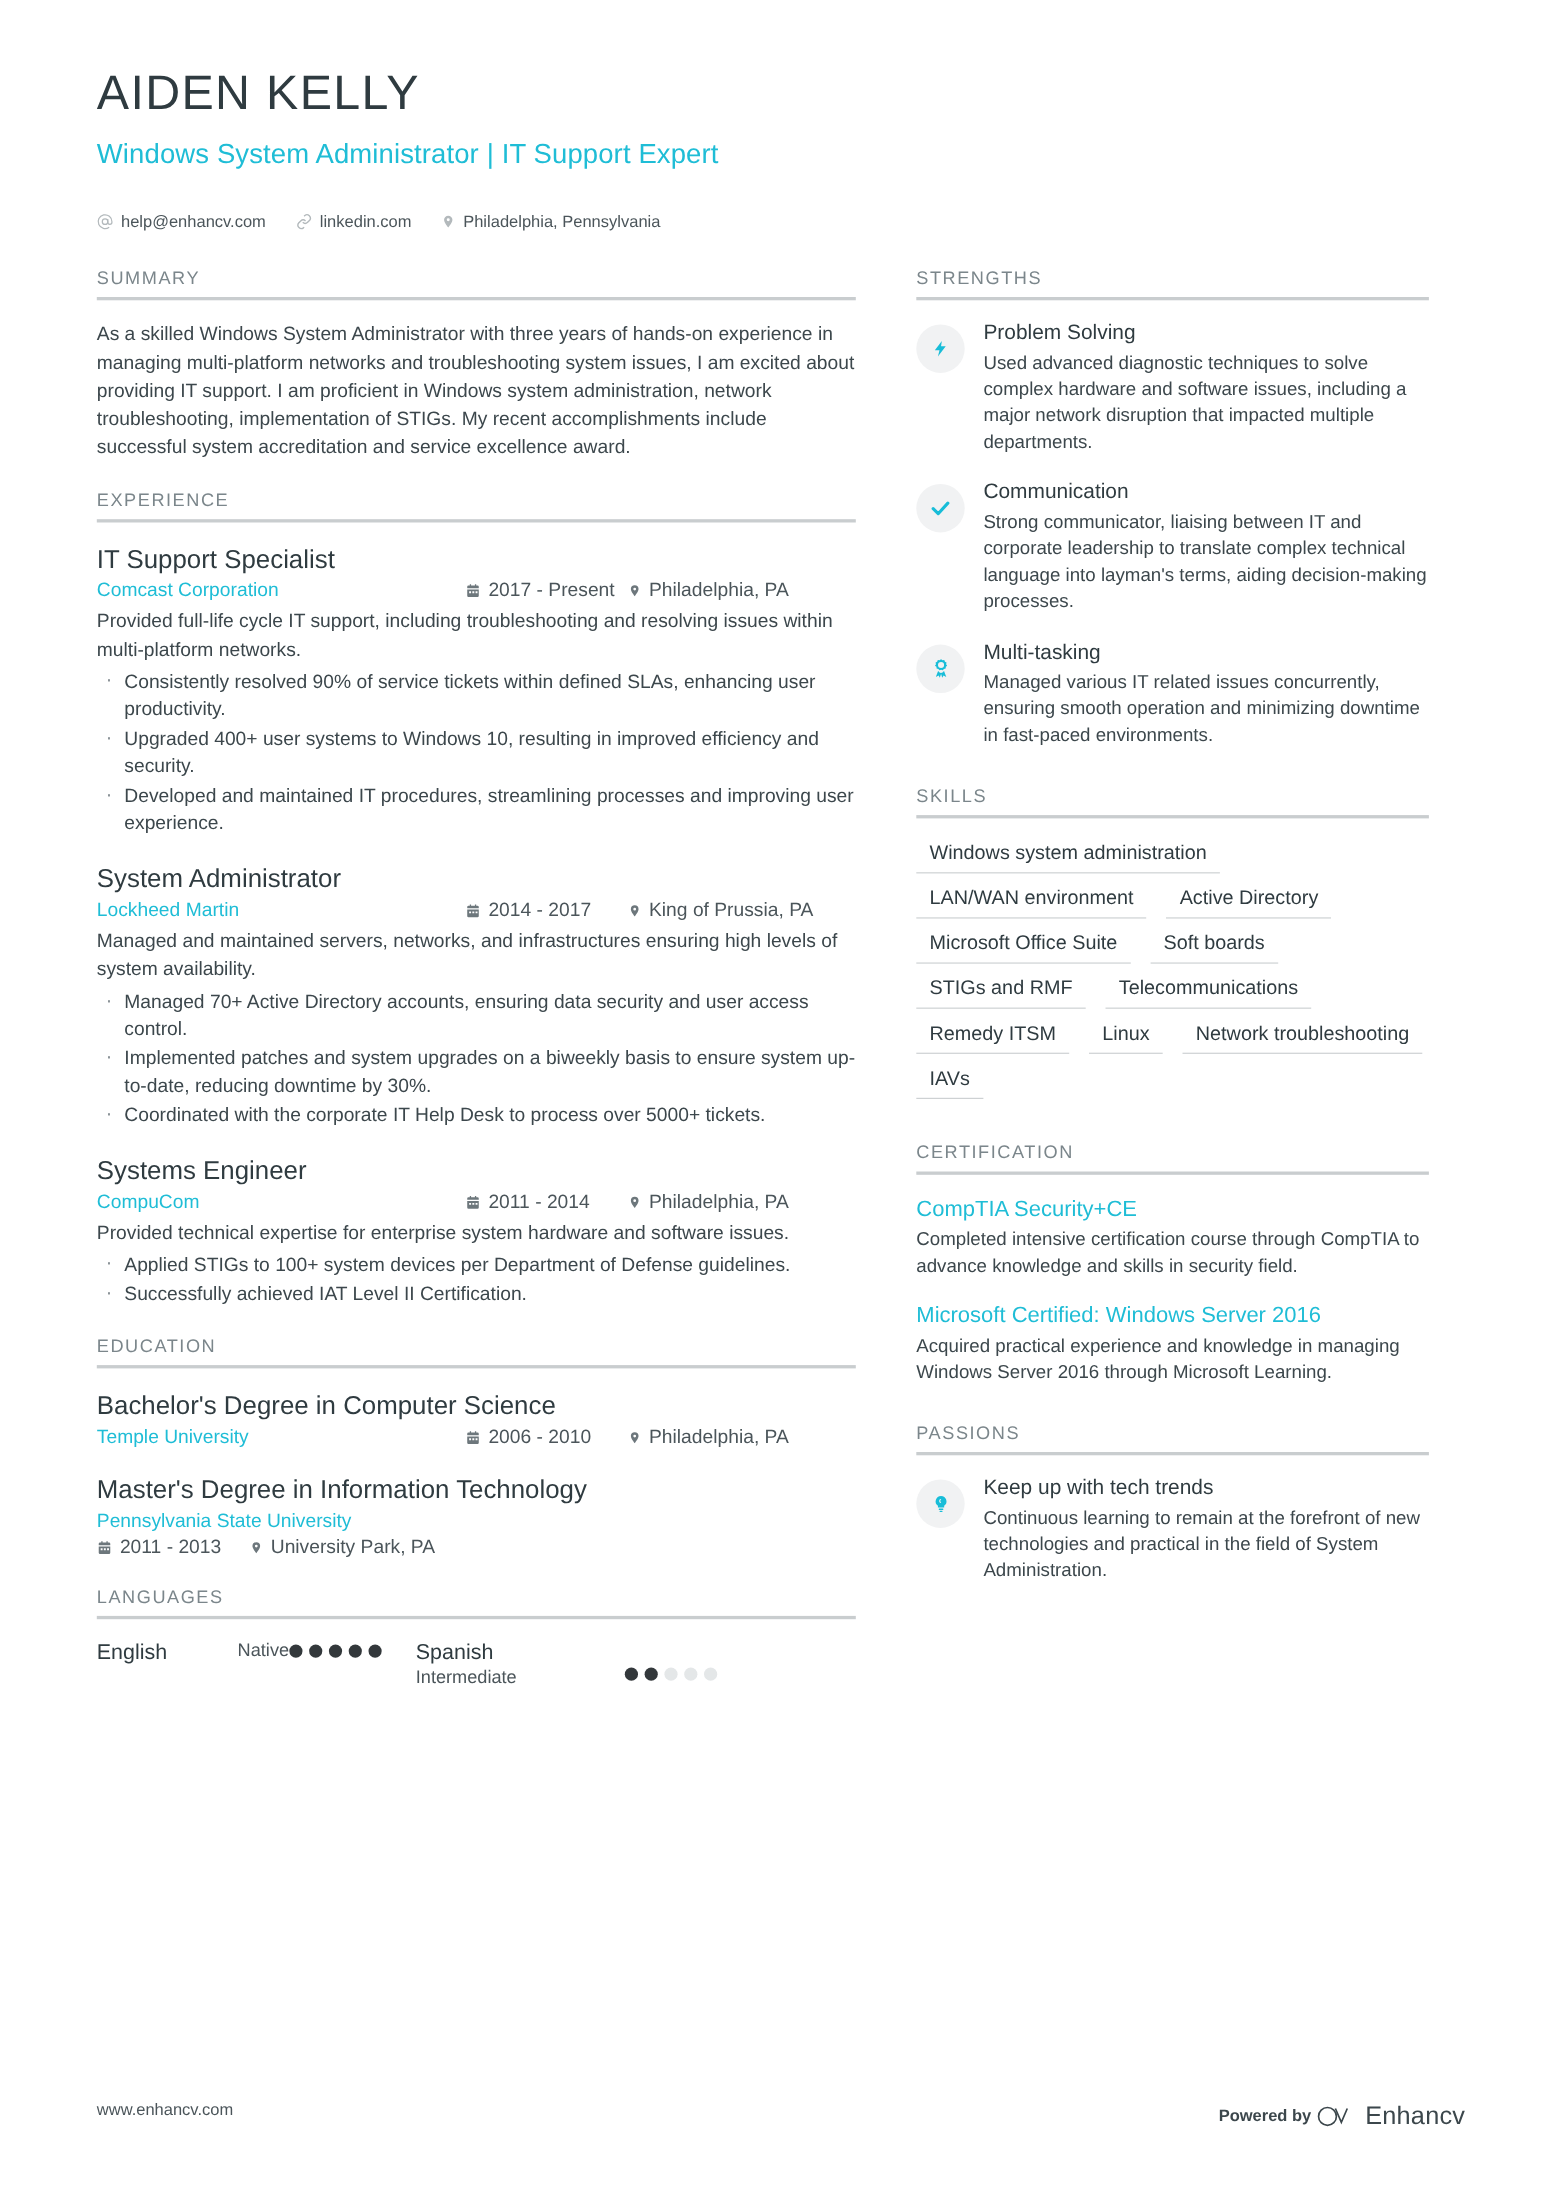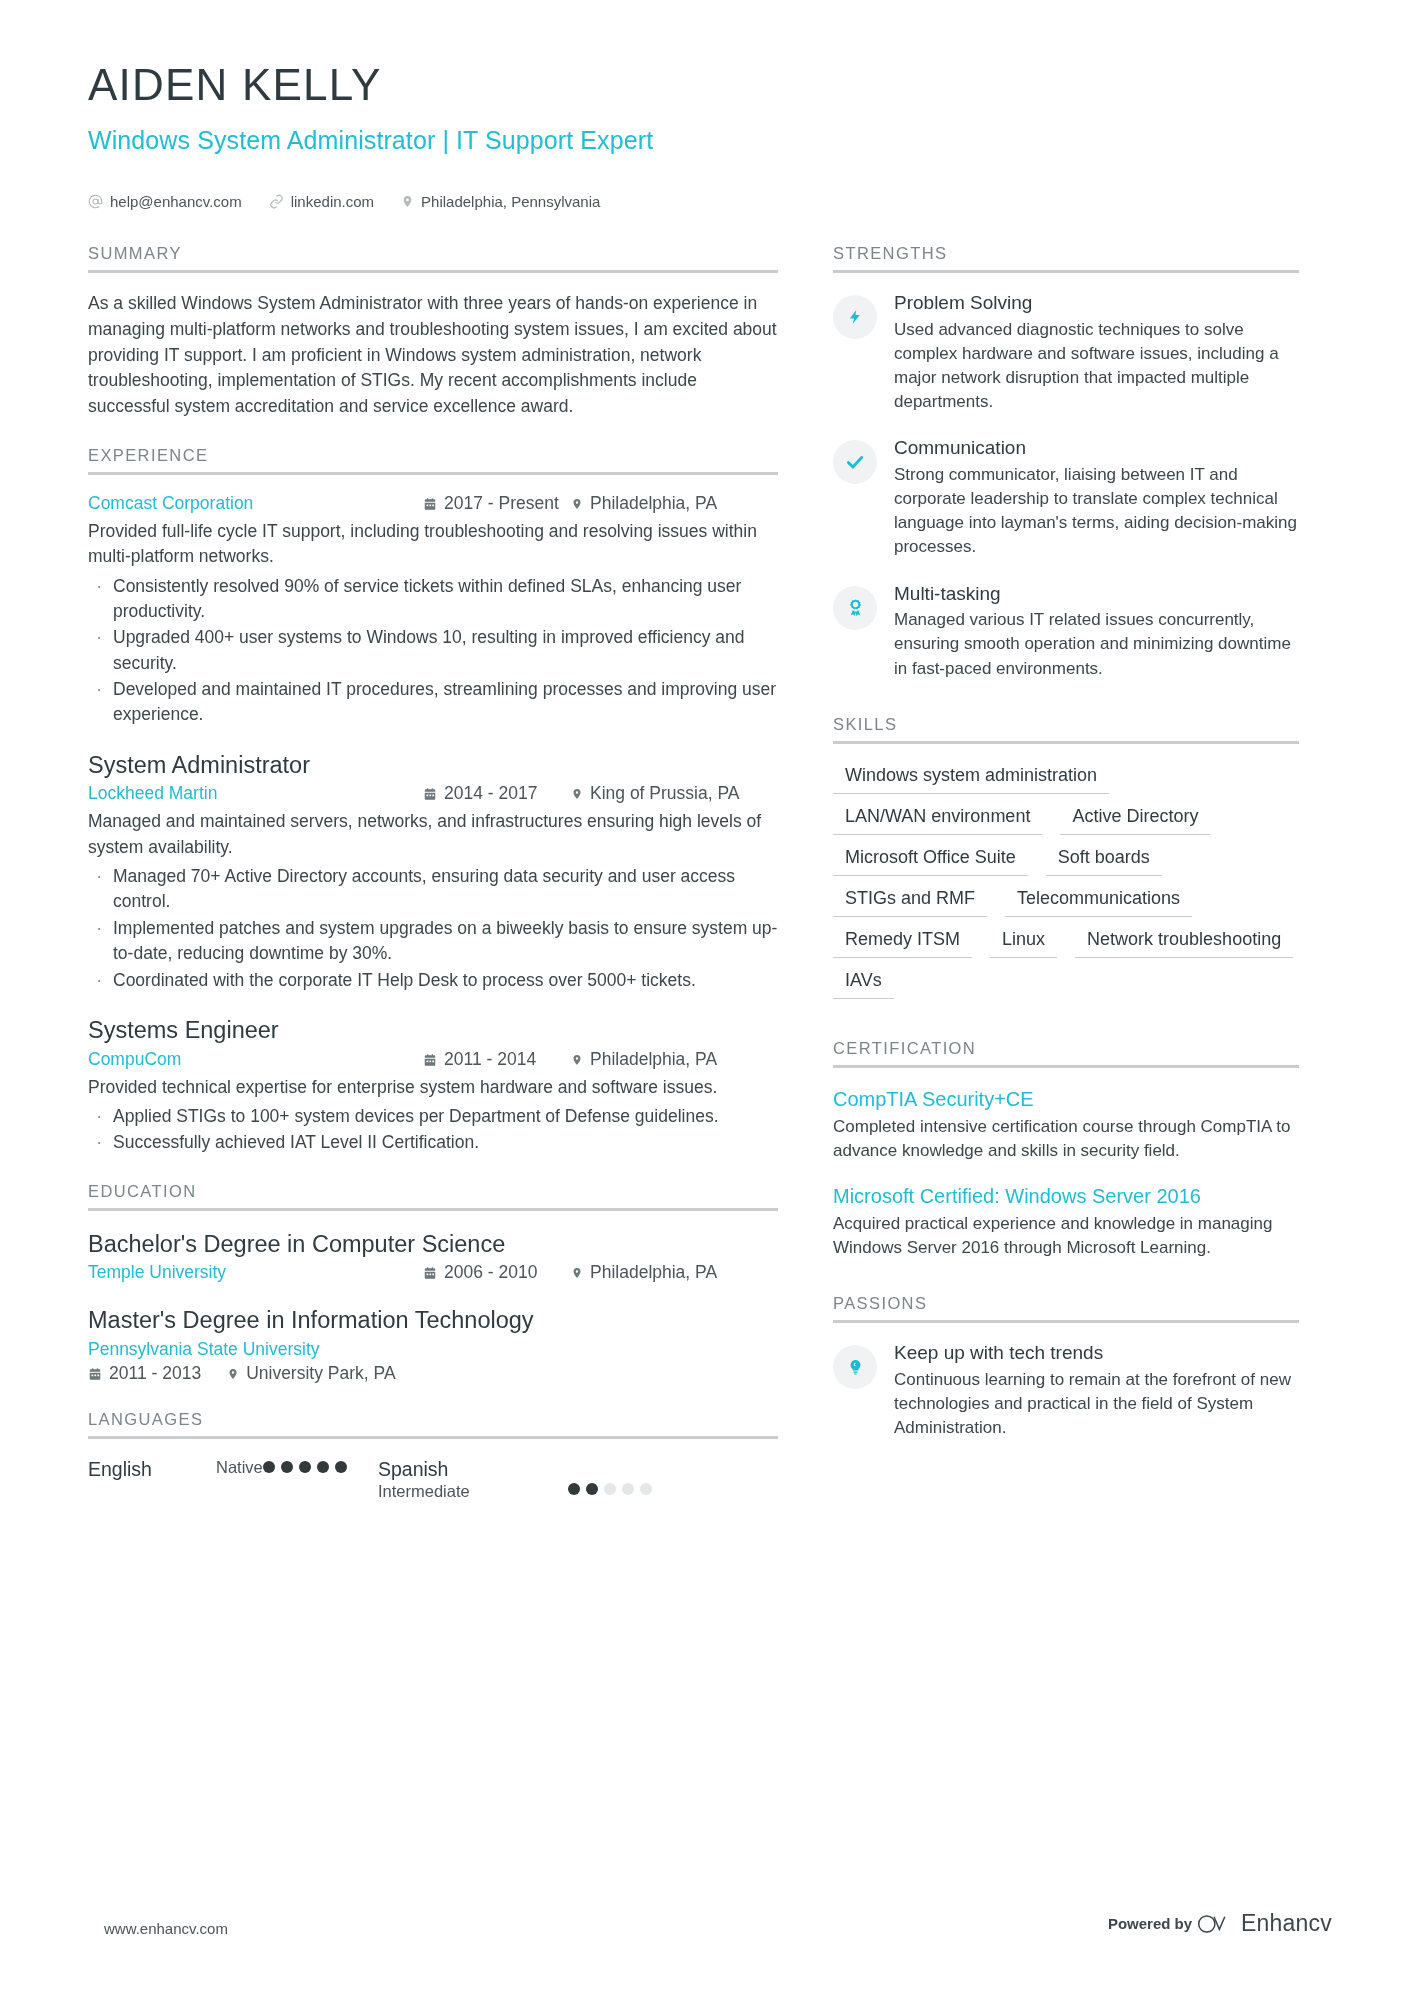--- a/index.html
+++ b/index.html
@@ -215,25 +215,25 @@
   }
   .cert-text {
     font-size: 17px;
     line-height: 1.42;
     color: #3c474c;
   }
 
   
   .footer {
     position: absolute;
-    left: 104px;
+    left: 88px;
     right: 78px;
     bottom: 58px;
     display: flex;
-    align-items: flex-end;
+    align-items: flex-start;
     justify-content: space-between;
   }
   .footer-url { font-size: 15px; color: #4b555a; }
   .brand { display: flex; align-items: center; gap: 4px; }
   .brand-by { font-size: 15px; color: #3c474c; font-weight: 700; }
   .brand-logo { display: flex; align-items: center; gap: 9px; color: #3c474c; }
   .brand-logo svg { display: block; }
   .brand-name { font-size: 23px; color: #3c474c; letter-spacing: 0.2px; }
 </style>
 </head>
@@ -283,20 +283,21 @@
         <div class="sec-title">SUMMARY</div>
         <div class="sec-rule"></div>
         <div class="paragraph">As a skilled Windows System Administrator with three years of hands-on experience in managing multi-platform networks and troubleshooting system issues, I am excited about providing IT support. I am proficient in Windows system administration, network troubleshooting, implementation of STIGs. My recent accomplishments include successful system accreditation and service excellence award.</div>
       </div>
 
       <div class="section">
         <div class="sec-title">EXPERIENCE</div>
         <div class="sec-rule"></div>
 
         <div class="entry">
+          <div class="entry-title">IT Support Specialist</div>
           <div class="entry-meta">
             <span class="org">Comcast Corporation</span>
             <span class="meta-bit meta-date">
               <span class="ic">
                 <svg width="14" height="14" viewBox="0 0 24 24" fill="currentColor">
                     <path d="M7 2v2H5a2 2 0 0 0-2 2v2h18V6a2 2 0 0 0-2-2h-2V2h-2v2H9V2H7zM3 10v10a2 2 0 0 0 2 2h14a2 2 0 0 0 2-2V10H3zm3 3h3v3H6v-3zm5 0h3v3h-3v-3zm5 0h3v3h-3v-3z"></path>
                   </svg>
               </span>
               <span>2017 - Present</span>
             </span>

